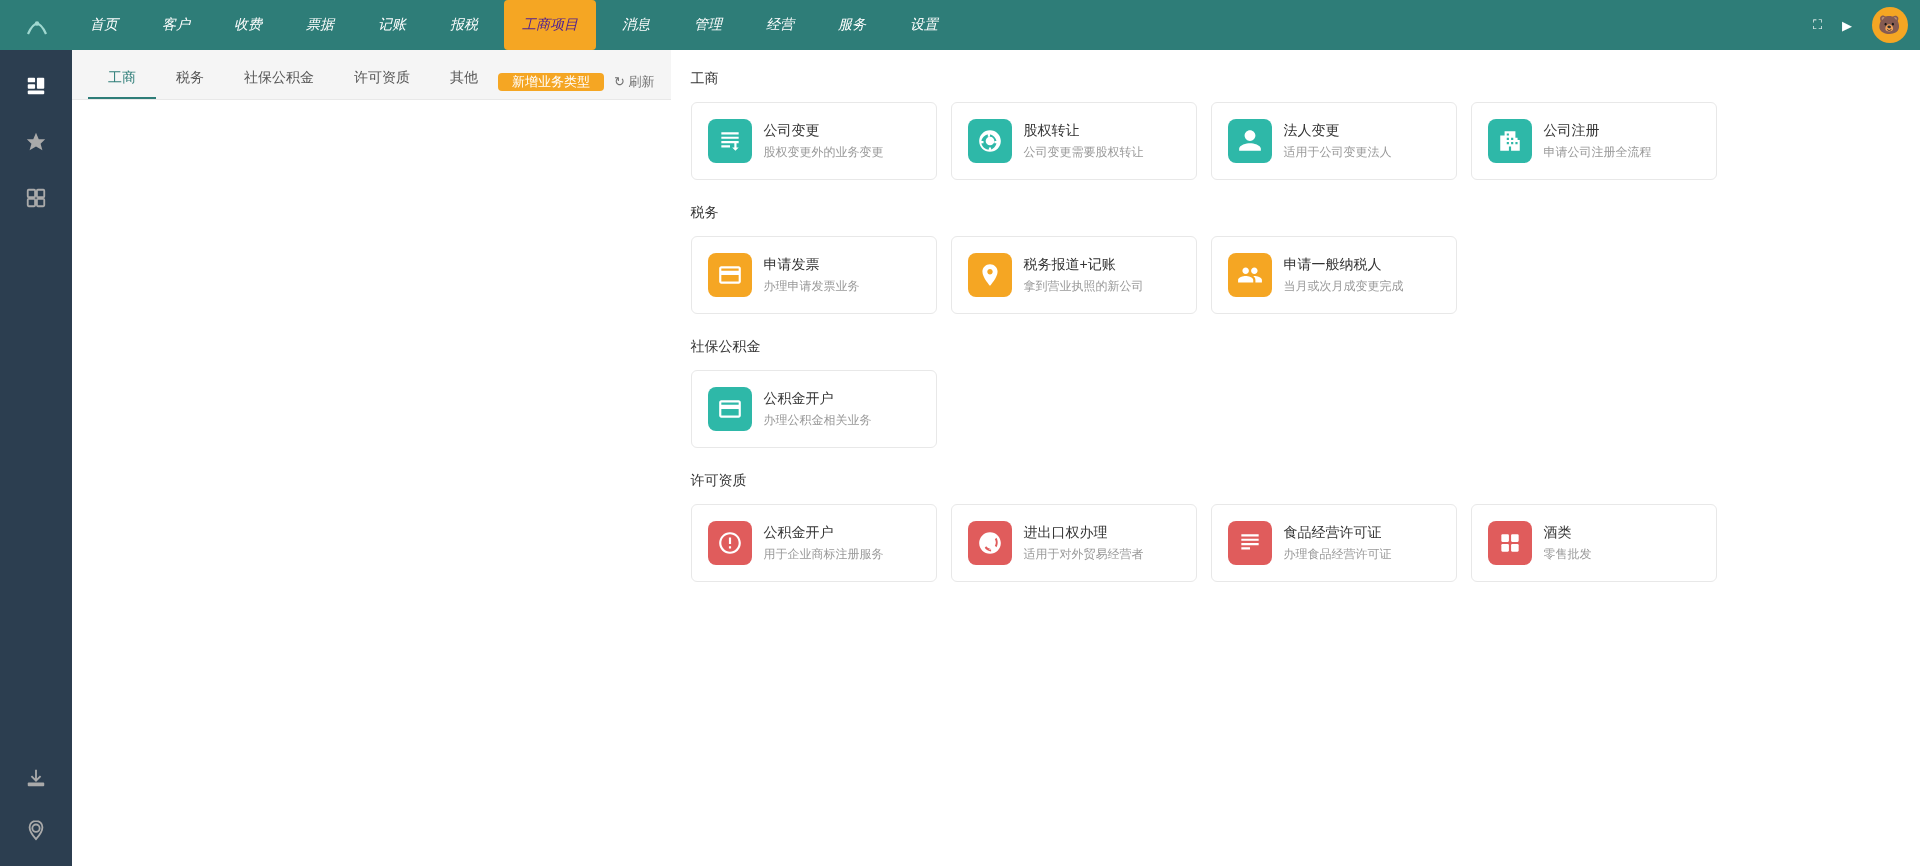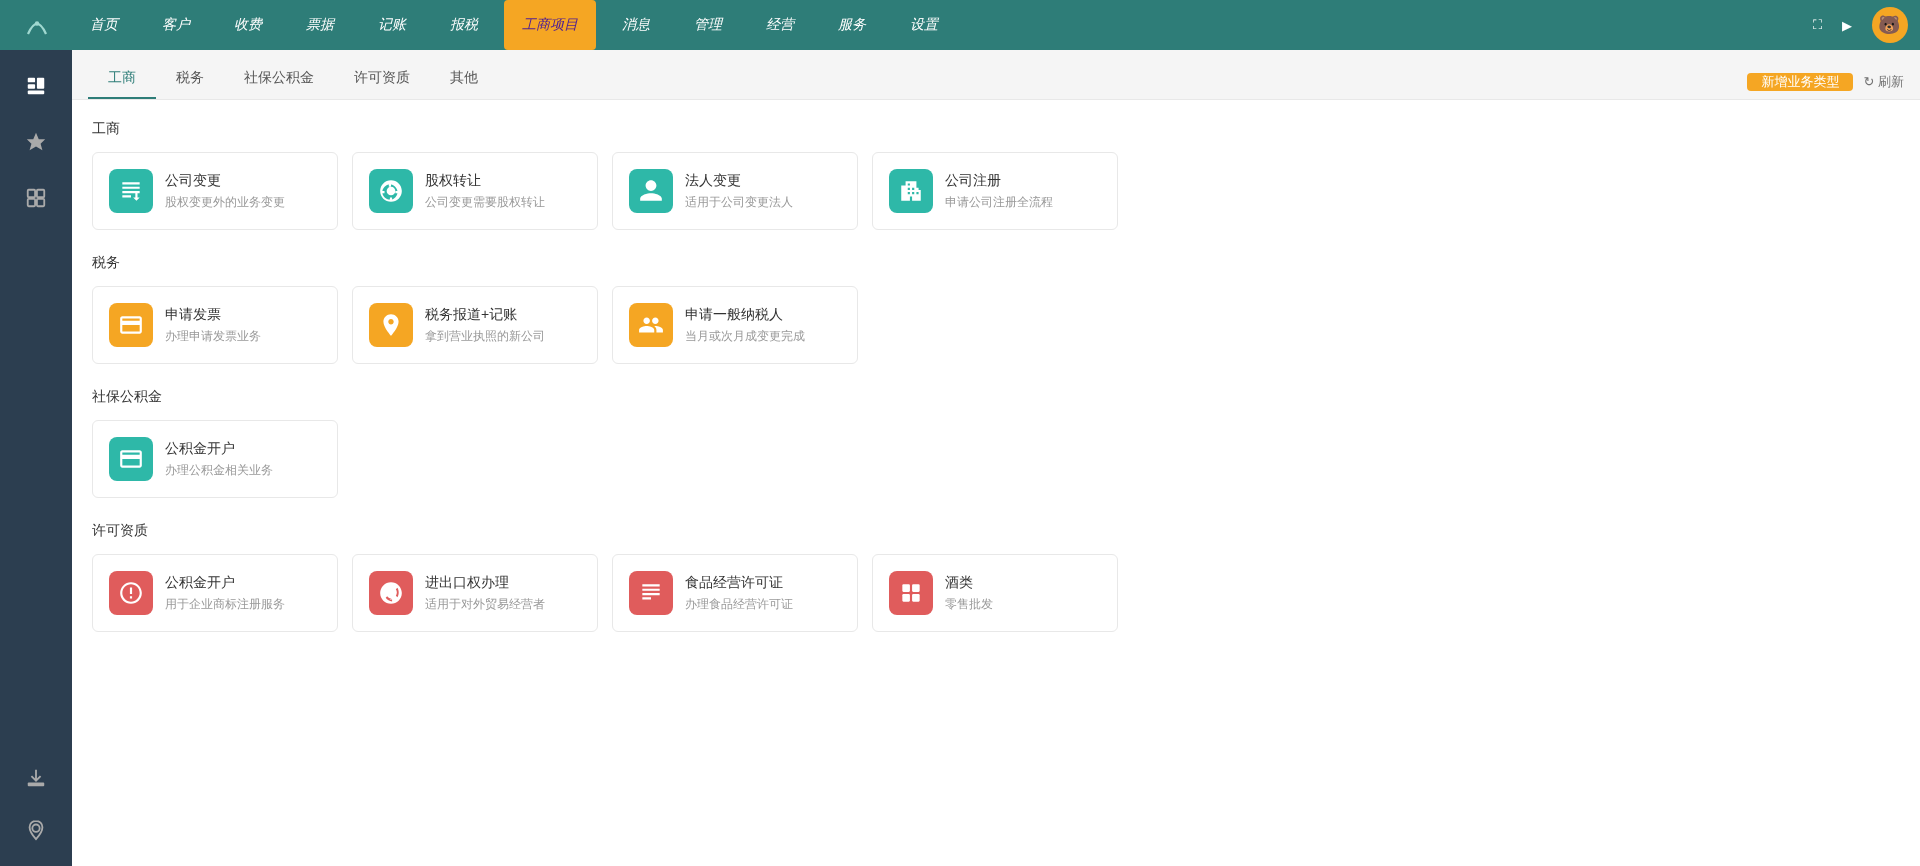--- a/index.html
+++ b/index.html
@@ -115,21 +115,21 @@
       flex-direction: column;
       align-items: center;
       padding-bottom: 10px;
     }
 
     
     .content-area {
       flex: 1;
       background: #fff;
       display: flex;
-      flex-direction: column;
+      flex-direction: row;
       overflow: hidden;
     }
 
     
     .tab-bar {
       height: 50px;
       background: #f5f5f5;
       border-bottom: 1px solid #e8e8e8;
       display: flex;
       align-items: flex-end;

